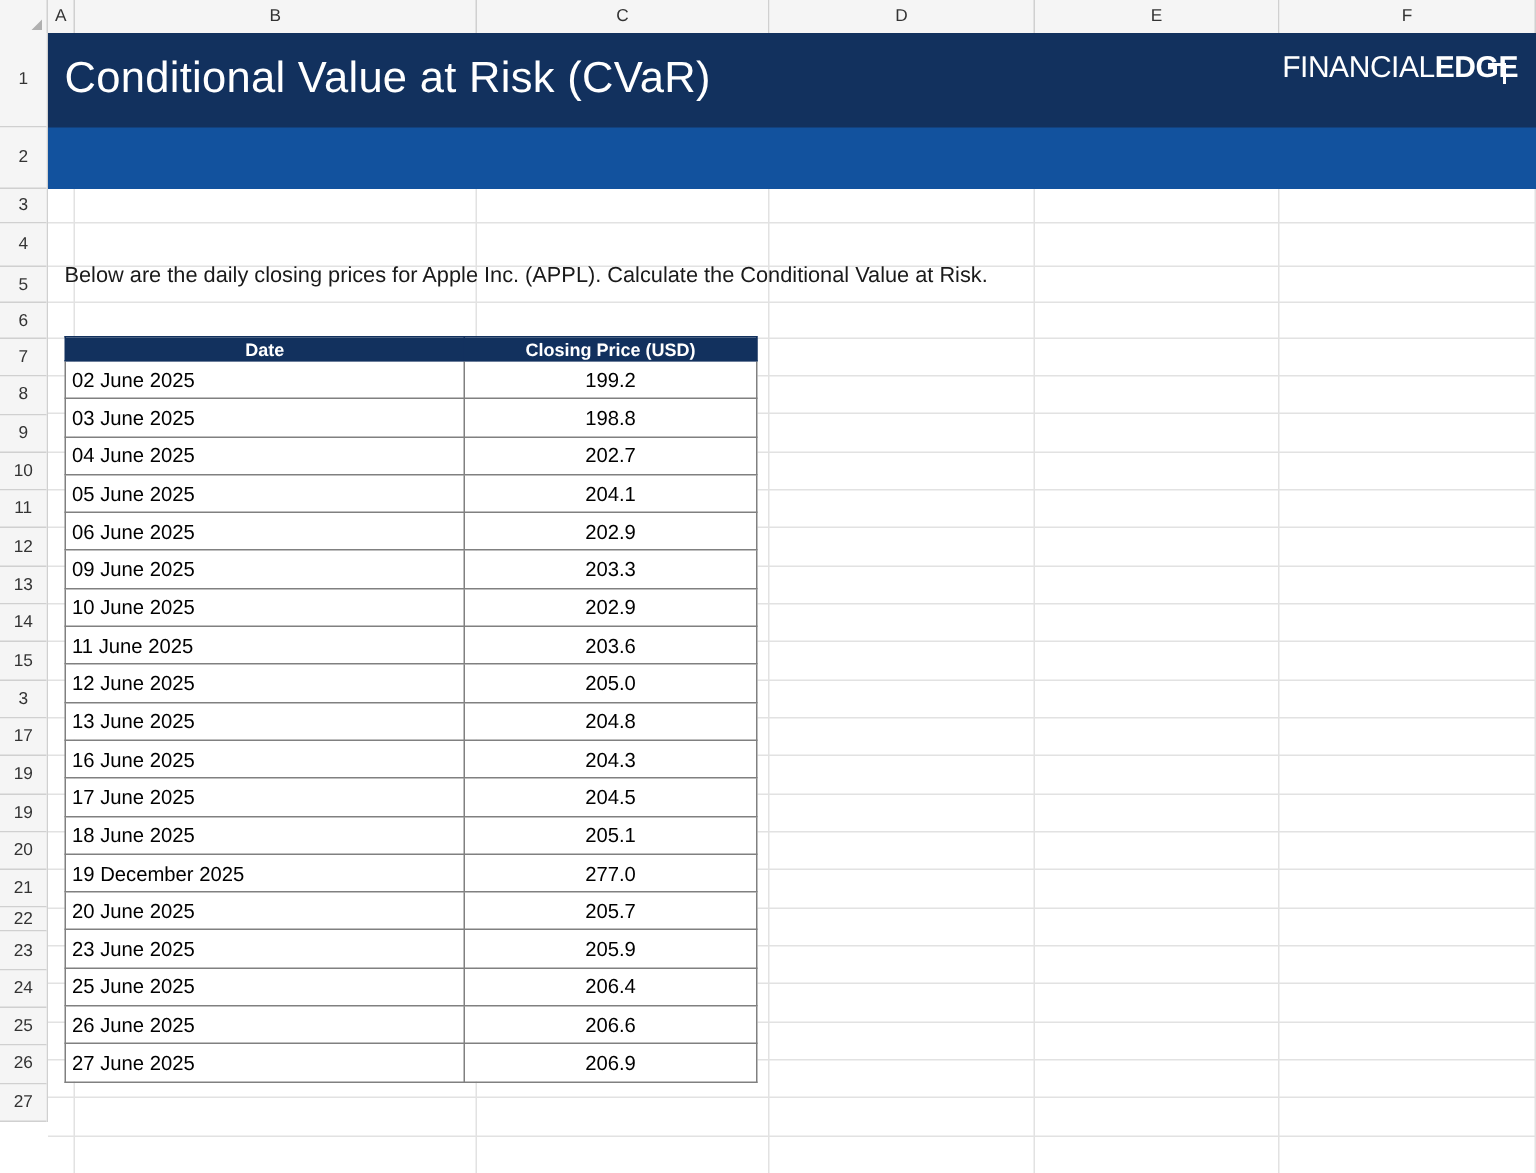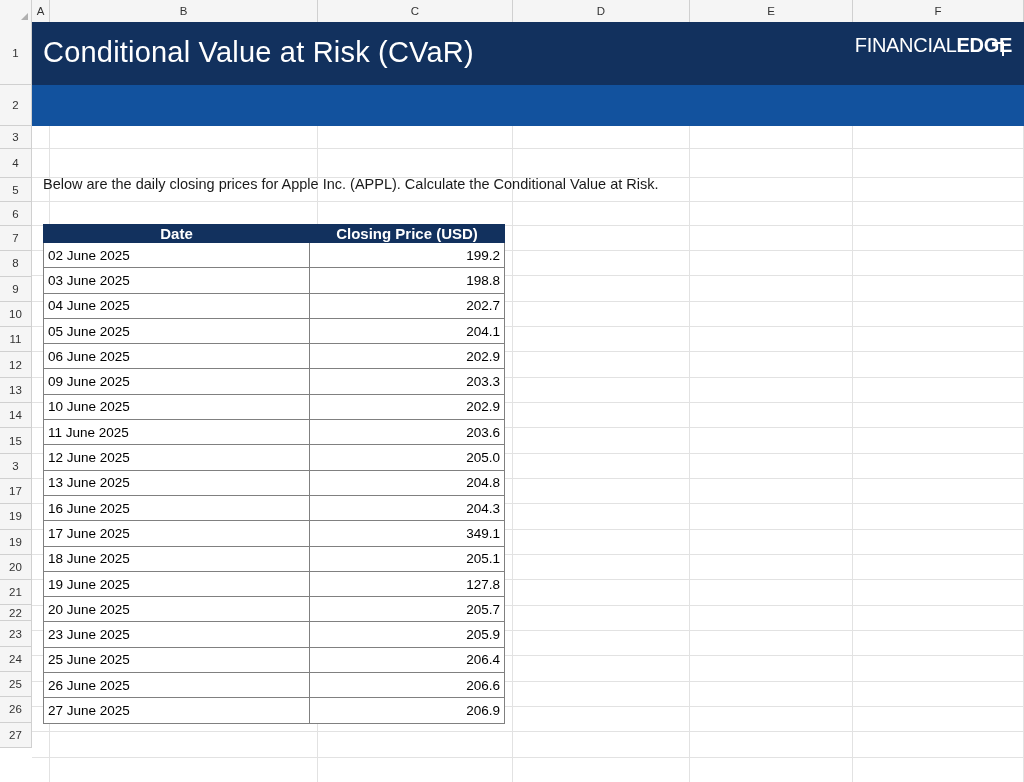--- a/index.html
+++ b/index.html
@@ -167,39 +167,39 @@
   
   .table {
     position: absolute;
     left: 11px;
     top: 202px;
     border-collapse: collapse;
   }
   .table th {
     background: #12315e;
     color: #ffffff;
-    font-size: 15px;
+    font-size: 12px;
     font-weight: bold;
     height: 16px;
     border: 1px solid #12315e;
     box-sizing: border-box;
     text-align: center;
     padding: 0;
   }
   .table td {
     height: 25.3px;
     border: 1px solid #808080;
     box-sizing: border-box;
     font-size: 13.5px;
     color: #000000;
     padding: 0 4px;
     background: #ffffff;
   }
   .col-date { width: 266px; text-align: left; }
-  .col-price { width: 195px; text-align: right; }
+  .col-price { width: 195px; text-align: center; }
 </style>
 </head>
 <body>
 
 <div id="sheet">
 
   <div class="col-header-row">
     <div class="corner-box">
       <div class="tri"></div>
     </div>
@@ -336,29 +336,29 @@
         <tr>
             <td class="col-date">13 June 2025</td>
             <td class="col-price">204.8</td>
           </tr>
         <tr>
             <td class="col-date">16 June 2025</td>
             <td class="col-price">204.3</td>
           </tr>
         <tr>
             <td class="col-date">17 June 2025</td>
-            <td class="col-price">349.1</td>
+            <td class="col-price">204.5</td>
           </tr>
         <tr>
             <td class="col-date">18 June 2025</td>
             <td class="col-price">205.1</td>
           </tr>
         <tr>
-            <td class="col-date">19 June 2025</td>
-            <td class="col-price">127.8</td>
+            <td class="col-date">19 December 2025</td>
+            <td class="col-price">277.0</td>
           </tr>
         <tr>
             <td class="col-date">20 June 2025</td>
             <td class="col-price">205.7</td>
           </tr>
         <tr>
             <td class="col-date">23 June 2025</td>
             <td class="col-price">205.9</td>
           </tr>
         <tr>

